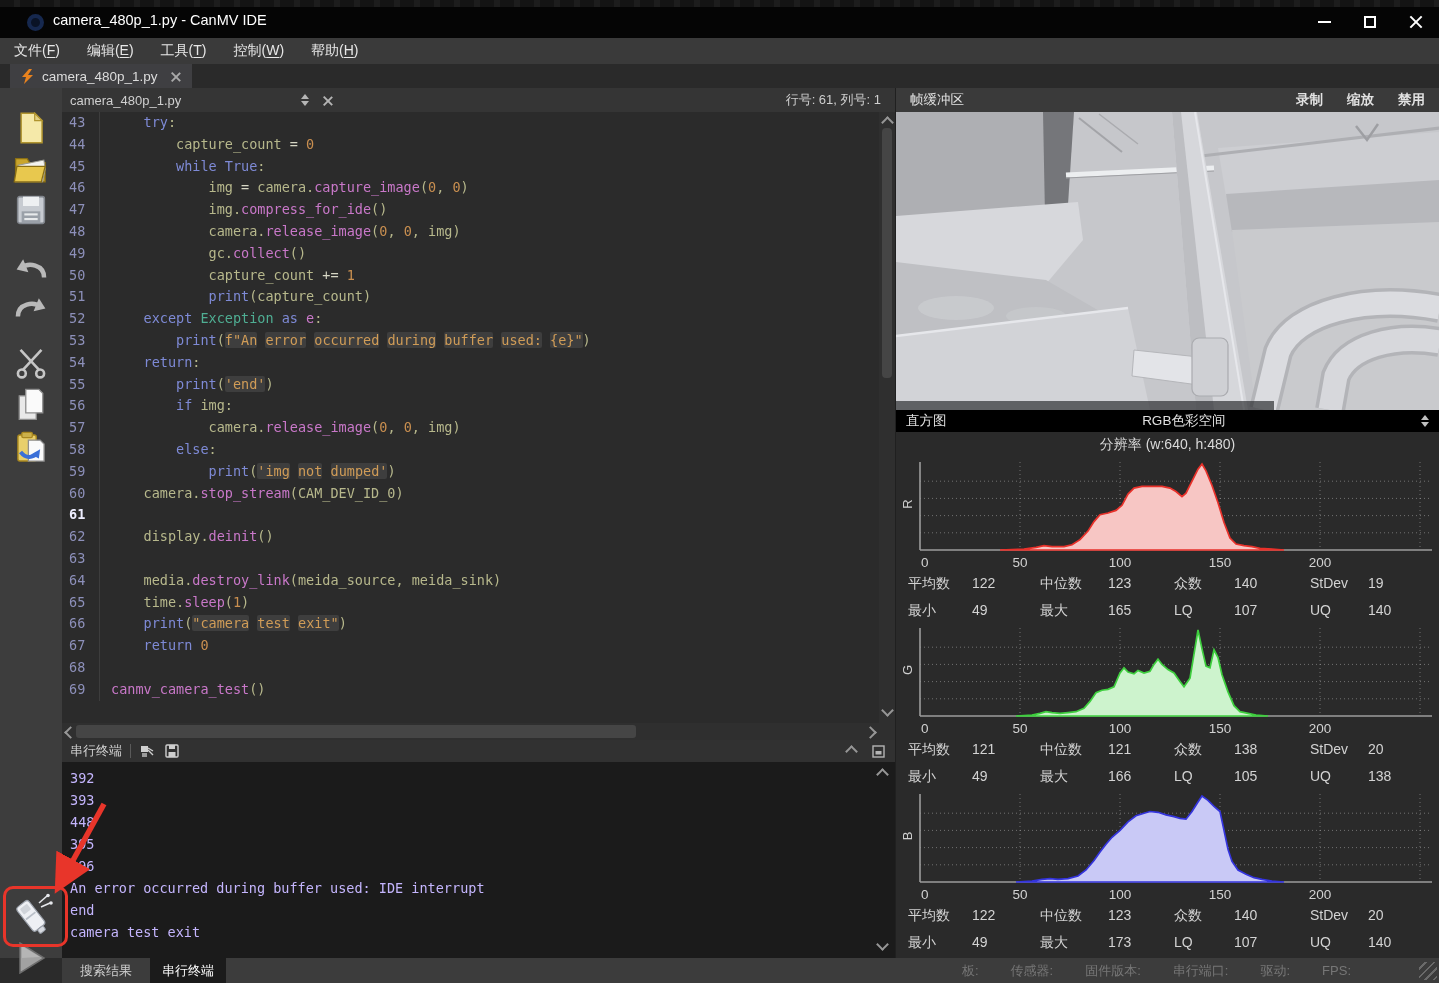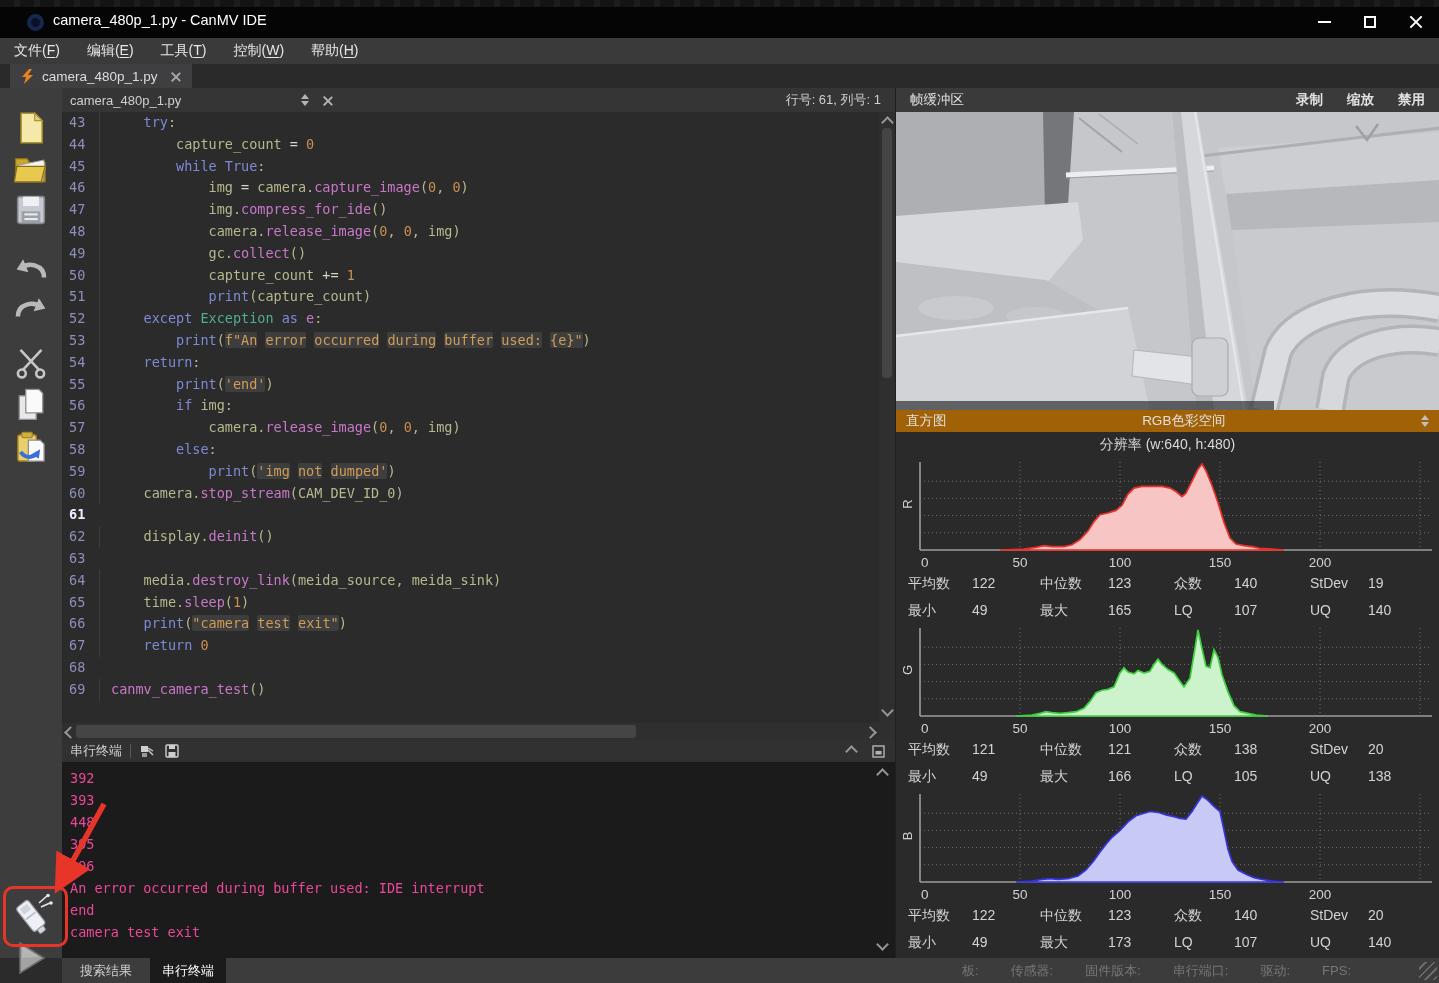--- a/index.html
+++ b/index.html
@@ -43,47 +43,47 @@
                  align-items:center;color:#cfcfcf;font-size:13px;box-sizing:border-box;padding:0 14px 0 8px;}
   .eh-split{display:flex;flex-direction:column;gap:2px;margin-left:120px;}
   .eh-split i{width:0;height:0;border-left:4px solid transparent;border-right:4px solid transparent;display:block;}
   .eh-split .up{border-bottom:5px solid #b5b5b5;} .eh-split .dn{border-top:5px solid #b5b5b5;}
   .eh-close{position:relative;width:11px;height:11px;margin-left:13px;}
   .eh-close::before,.eh-close::after{content:"";position:absolute;left:5px;top:0;width:1.6px;height:12px;background:#b5b5b5;}
   .eh-close::before{transform:rotate(45deg);} .eh-close::after{transform:rotate(-45deg);}
   .eh-linecol{margin-left:auto;}
   .codewrap{position:absolute;left:0;top:24px;width:100%;height:611px;overflow:hidden;}
   .code-row{display:flex;height:21.8px;line-height:21.8px;font-family:"DejaVu Sans Mono",monospace;
-            font-size:13.5px;white-space:pre;align-items:flex-end;}
+            font-size:13.5px;white-space:pre;}
   .ln{flex:none;width:30px;padding-left:7px;color:#8d90ba;}
   .ln.active{color:#eef;font-weight:bold;}
   .code{border-left:1px solid #3d3d3d;padding-left:11px;}
   .tk-d{color:#b7b88c;} .tk-k{color:#7e8ad6;} .tk-f{color:#c978c9;} .tk-n{color:#c98f50;}
   .tk-o{color:#d6d6c4;} .tk-t{color:#4fae93;}
   .tk-s{color:#d09c57;background:#3e3e3e;border-radius:2px;}
   .vscroll{position:absolute;right:0;top:24px;width:16px;height:611px;background:#2f2f2f;}
   .vscroll .thumb{position:absolute;left:3px;top:16px;width:10px;height:250px;background:#454545;border-radius:4px;}
   .hscroll{position:absolute;left:0;top:635px;width:100%;height:17px;background:#2f2f2f;}
   .hscroll .thumb{position:absolute;left:14px;top:2px;width:560px;height:13px;background:#454545;border-radius:3px;}
   .chev{width:7px;height:7px;border-left:2px solid #969696;border-bottom:2px solid #969696;position:absolute;}
   .chev.up{transform:rotate(135deg);} .chev.down{transform:rotate(-45deg);}
   .chev.left{transform:rotate(45deg);} .chev.right{transform:rotate(225deg);}
   
   .term-header{position:absolute;left:0;top:652px;width:100%;height:22px;background:#313131;display:flex;
                align-items:center;color:#d2d2d2;font-size:13px;box-sizing:border-box;padding:0 10px 0 8px;}
   .th-div{width:1px;height:14px;background:#5a5a5a;margin:0 8px;}
   .terminal{position:absolute;left:0;top:674px;width:100%;height:196px;background:#1b1b1b;box-sizing:border-box;
             padding:5px 0 0 8px;}
-  .term-line{height:22px;line-height:22px;font-family:"DejaVu Sans Mono",monospace;font-size:13.5px;color:#ec4899;white-space:pre;}
+  .term-line{height:22px;line-height:22px;font-family:"DejaVu Sans Mono",monospace;font-size:13.5px;color:#c4b5fd;white-space:pre;}
   
   .fb-header{position:absolute;left:0;top:0;width:100%;height:24px;background:#3a3a3a;display:flex;align-items:center;
              color:#e2e2e2;font-size:13.5px;box-sizing:border-box;padding:0 14px;gap:7px;}
   .fb-actions{margin-left:auto;display:flex;gap:24px;font-weight:bold;}
   .fb-image{position:absolute;left:0;top:24px;width:544px;height:298px;background:#c6c7cb;overflow:hidden;}
-  .hist-header{position:absolute;left:0;top:322px;width:100%;height:22px;background:#a16207;display:flex;align-items:center;
+  .hist-header{position:absolute;left:0;top:322px;width:100%;height:22px;background:#000000;display:flex;align-items:center;
                color:#e0e0e0;font-size:13.5px;box-sizing:border-box;padding:0 10px;}
   .hh-space{flex:1;}
   .hh-updown{display:flex;flex-direction:column;gap:2px;}
   .hh-updown i{width:0;height:0;border-left:4px solid transparent;border-right:4px solid transparent;display:block;}
   .hh-updown .up{border-bottom:5px solid #c0c0c0;} .hh-updown .dn{border-top:5px solid #c0c0c0;}
   .hist-res{position:absolute;left:0;top:344px;width:100%;height:26px;display:flex;align-items:center;justify-content:center;
             color:#dadada;font-size:14px;}
   .channels{position:absolute;left:0;top:370px;width:100%;}
   .channel{height:166px;position:relative;}
   .ch-plot{display:flex;align-items:flex-start;}

